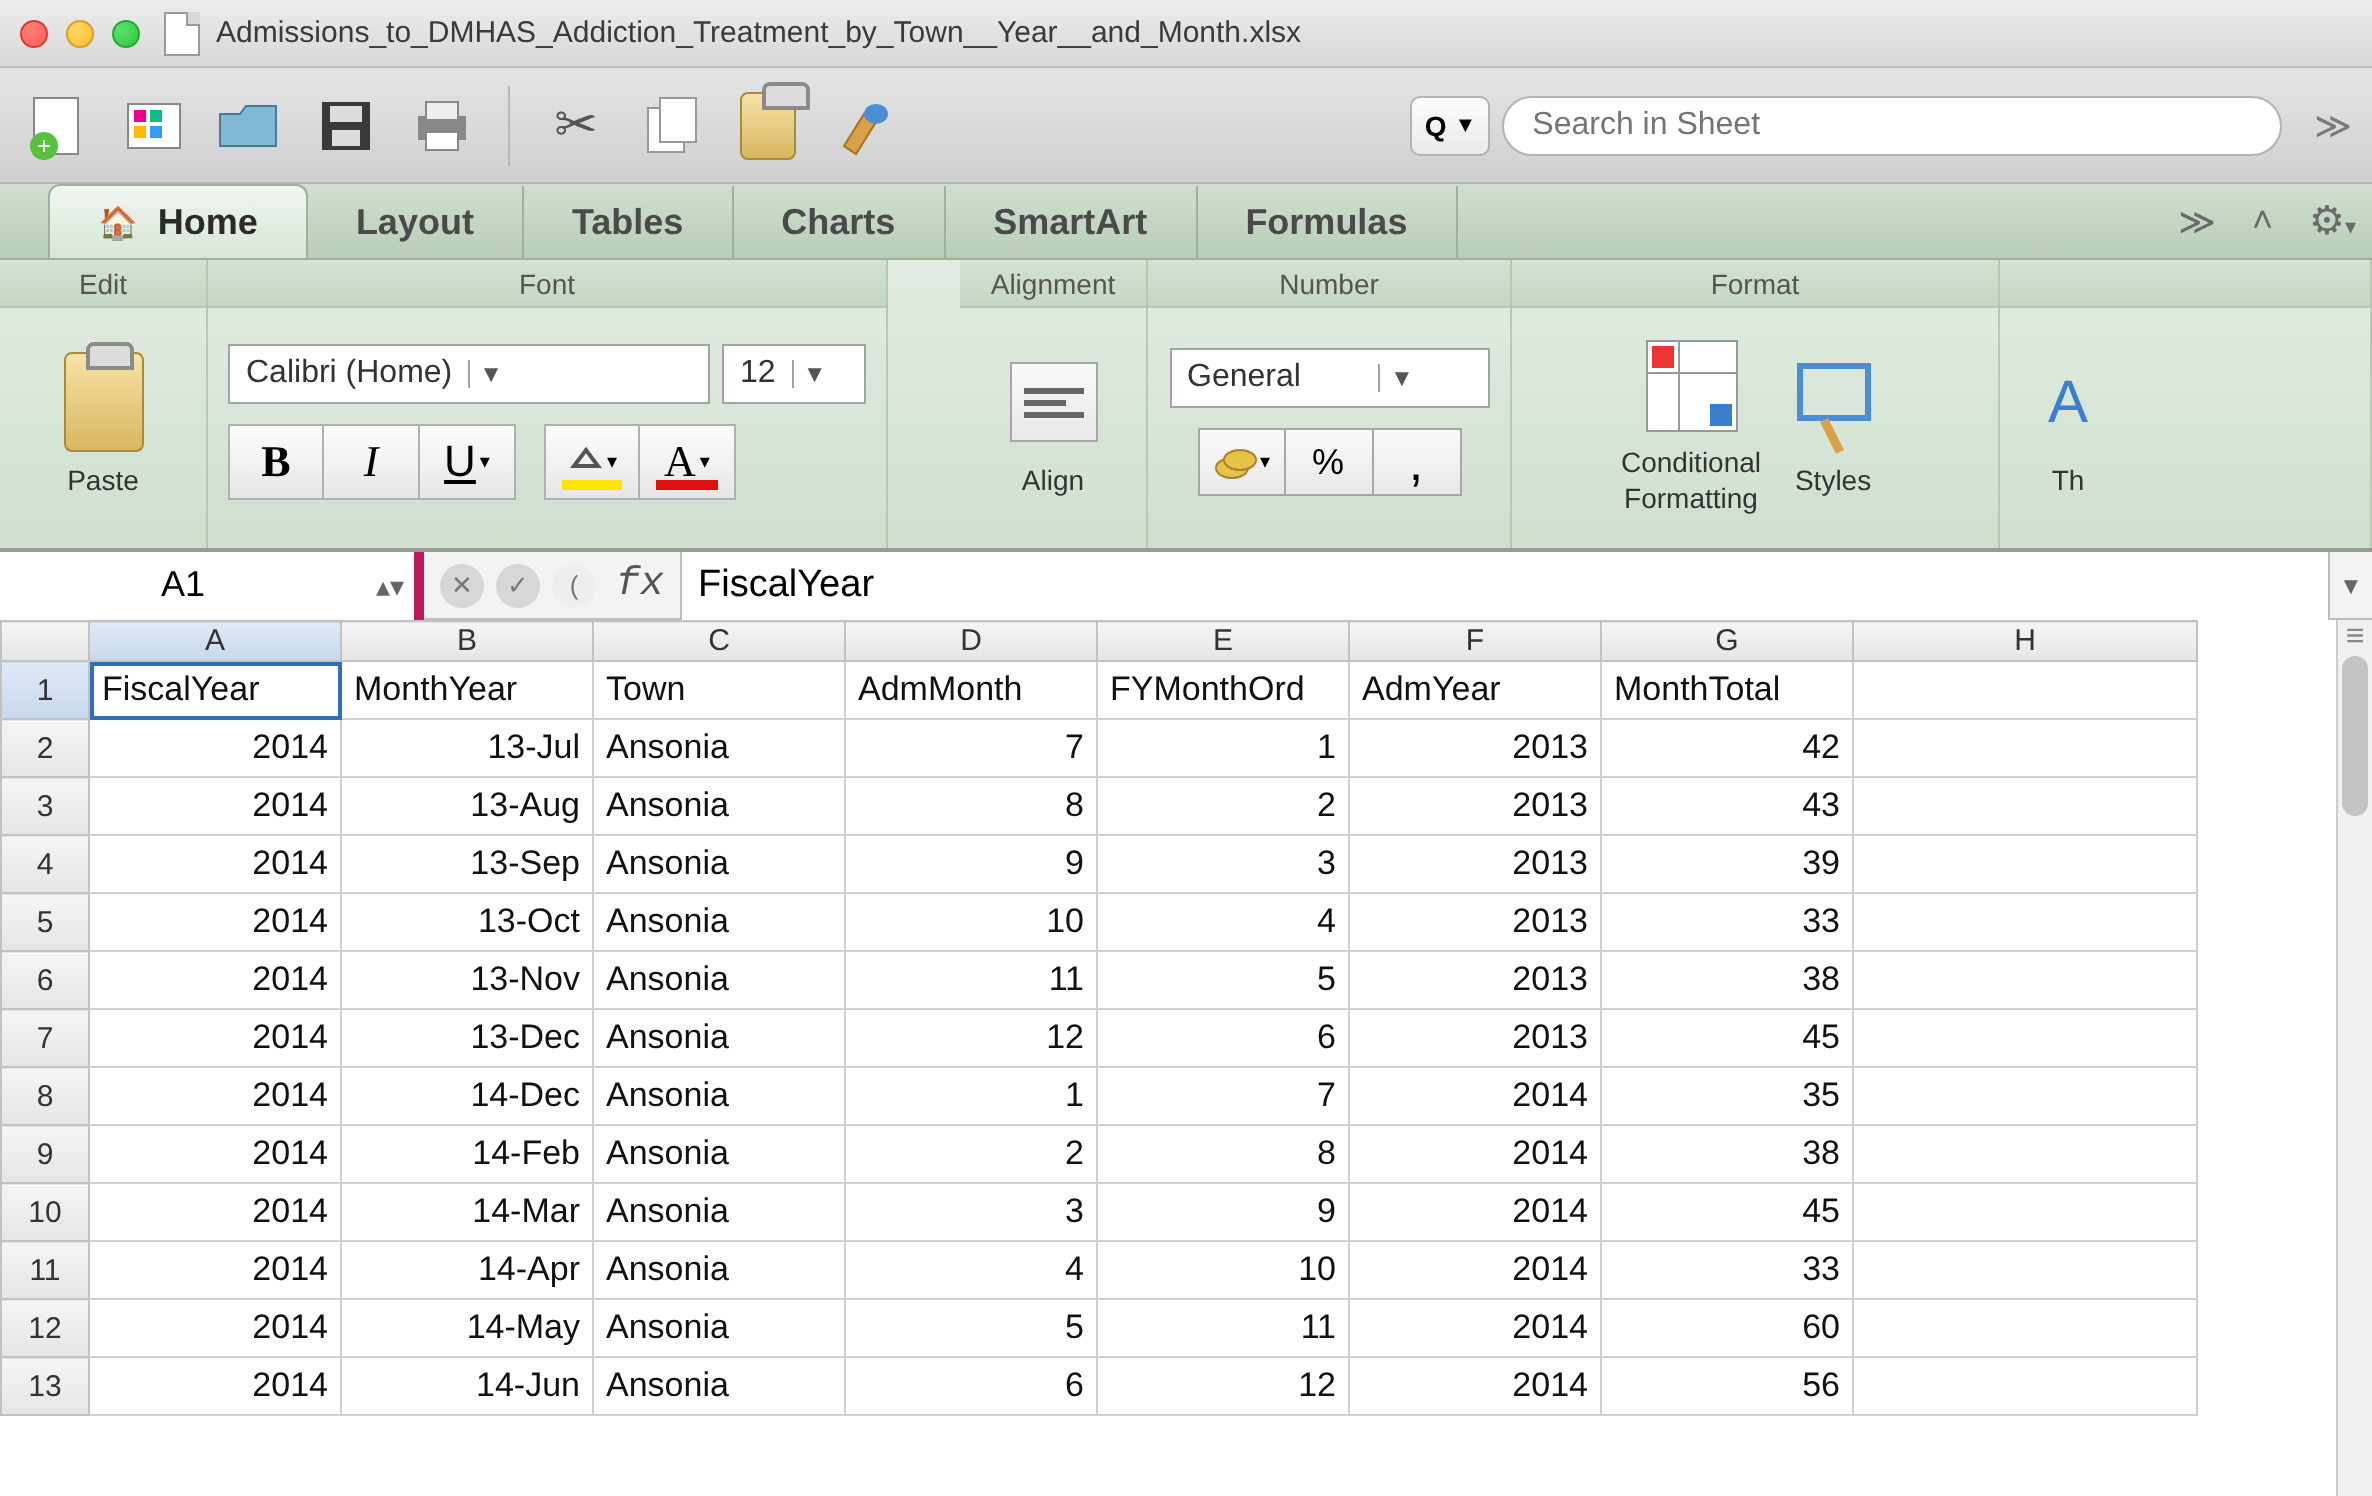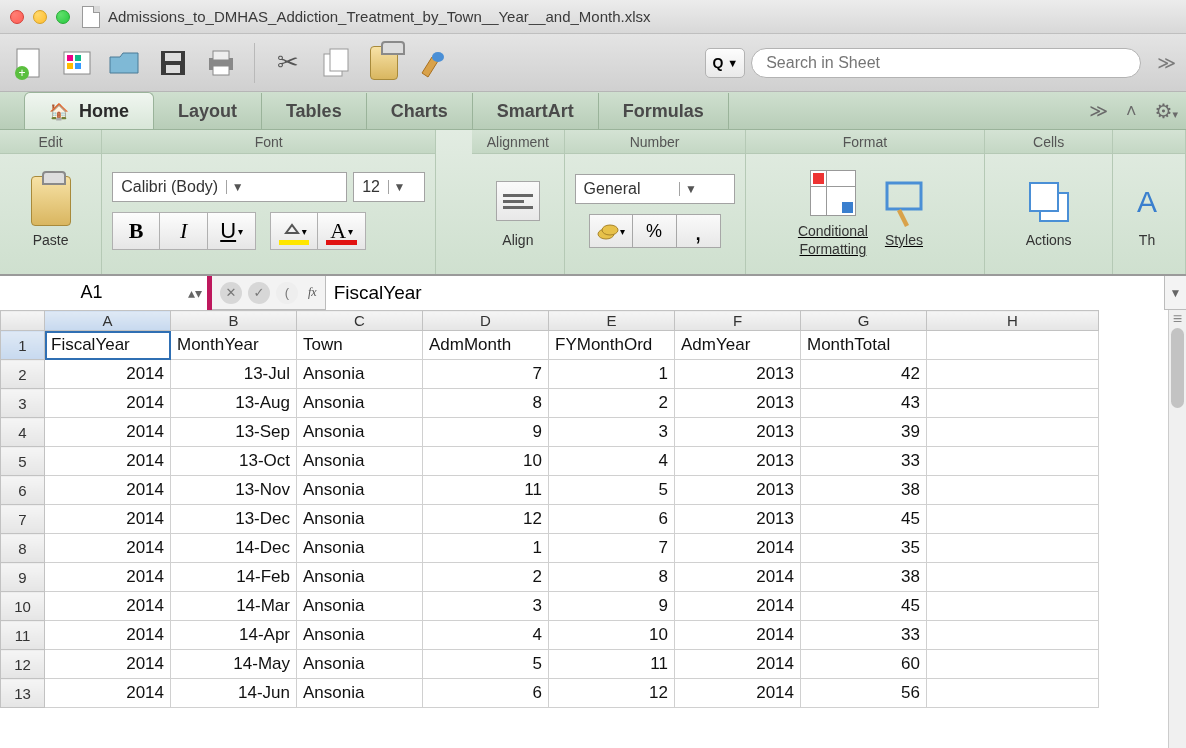--- a/index.html
+++ b/index.html
@@ -140,21 +140,21 @@
   }
   .namebox {
     width:212px; height:34px; border-right:5px solid #be185d;
     display:flex; align-items:center; justify-content:center; font-size:18px;
     background:#fff;
   }
   .namebox .step { width:24px; text-align:center; color:#666; font-size:14px;}
   .namebox .nm { flex:1; text-align:center; }
   .fctrls { display:flex; align-items:center; gap:6px; padding:0 8px; }
   .fcircle{width:22px;height:22px;border-radius:50%;background:#d7d7d7;display:flex;align-items:center;justify-content:center;font-size:13px;color:#777;}
-  .fx { font-style:italic; font-family:Liberation Serif, serif; font-size:12px; color:#555; margin-left:4px;}
+  .fx { font-style:italic; font-family:Liberation Mono, monospace; font-size:20px; color:#555; margin-left:4px;}
   .finput { flex:1; height:34px; border:none; background:#fff; font-size:19px; padding:0 8px; border-left:1px solid #bcbcbc;}
   .fdd { width:22px; text-align:center; color:#666; font-size:12px; border-left:1px solid #bcbcbc; height:34px; line-height:34px;}
 
   
   .sheet { display:flex; height: calc(748px - 34px - 58px - 38px - 146px - 34px); }
   .grid { flex:1; overflow:hidden; position:relative; }
   table { border-collapse:collapse; table-layout:fixed; }
   .colhdr th, .rowhdr {
     background:linear-gradient(#f5f5f5,#e5e5e5);
     border:1px solid #c2c2c2; font-weight:normal; font-size:15px; color:#333;
@@ -282,21 +282,21 @@
       </div>
     </div>
   </div>
 
   <div class="ribgroup g-font">
     <div class="ghead">Font</div>
     <div class="gbody">
       <div class="fontstack" style="width:100%;">
         <div style="display:flex; gap:0;">
           <div class="combo" style="flex:1;">
-            <span>Calibri (Body)</span>
+            <span>Calibri (Home)</span>
               <div class="dd">▼</div>
           </div>
           <div class="combo" style="width:72px; margin-left:6px;">
             <span>12</span>
               <div class="dd">▼</div>
           </div>
         </div>
         <div class="fontbtnrow">
           <div class="fontbtn" style="font-weight:bold;">B</div>
           <div class="fontbtn" style="font-style:italic;">I</div>
@@ -351,21 +351,21 @@
           </div>
           <div class="smallbtn">%</div>
           <div class="smallbtn" style="font-size:26px;">,</div>
         </div>
       </div>
     </div>
   </div>
 
   <div class="ribgroup g-format">
     <div class="ghead">Format</div>
-    <div class="gbody" style="text-decoration:underline;">
+    <div class="gbody" style="">
       <div class="fmtbtn">
         <div class="icon">
             <div class="cfgrid">
               <div class="cfred"></div>
               <div class="cfbl"></div>
             </div>
           </div>
         <span>Conditional</span>
         <span>Formatting</span>
       </div>
@@ -374,34 +374,20 @@
           <svg width="46" height="50">
               <rect x="6" y="6" width="34" height="26" fill="none" stroke="#4a8fd6" stroke-width="3"></rect>
               <path d="M20 32 L28 48 L24 50 L16 34 Z" fill="#d9a24a"></path>
             </svg>
         </div>
         <span>Styles</span>
       </div>
     </div>
   </div>
 
-  <div class="ribgroup g-cells">
-    <div class="ghead">Cells</div>
-    <div class="gbody">
-      <div class="fmtbtn">
-        <div class="icon">
-          <svg width="46" height="46">
-              <rect x="14" y="14" width="28" height="28" fill="#fff" stroke="#4a8fd6" stroke-width="2"></rect>
-              <rect x="4" y="4" width="28" height="28" fill="#fff" stroke="#4a8fd6" stroke-width="2"></rect>
-            </svg>
-        </div>
-        <span>Actions</span>
-      </div>
-    </div>
-  </div>
 
   <div class="ribgroup g-more">
     <div class="ghead">&nbsp;</div>
     <div class="gbody">
       <div class="fmtbtn">
         <div class="icon" style="font-size:30px;color:#3a7fce;">A</div>
         <span>Th</span>
       </div>
     </div>
   </div>

